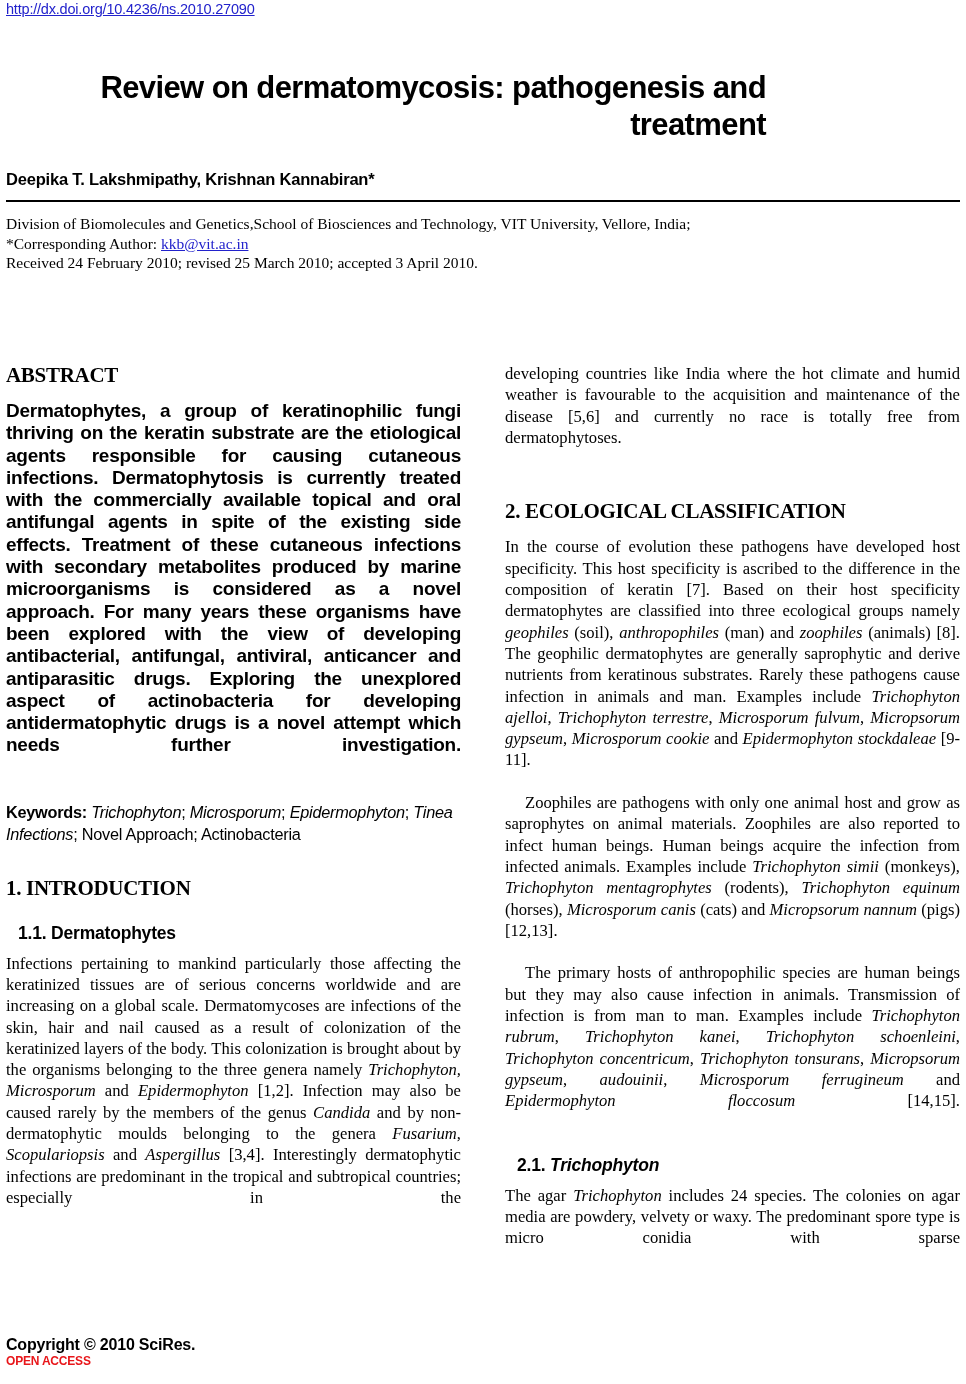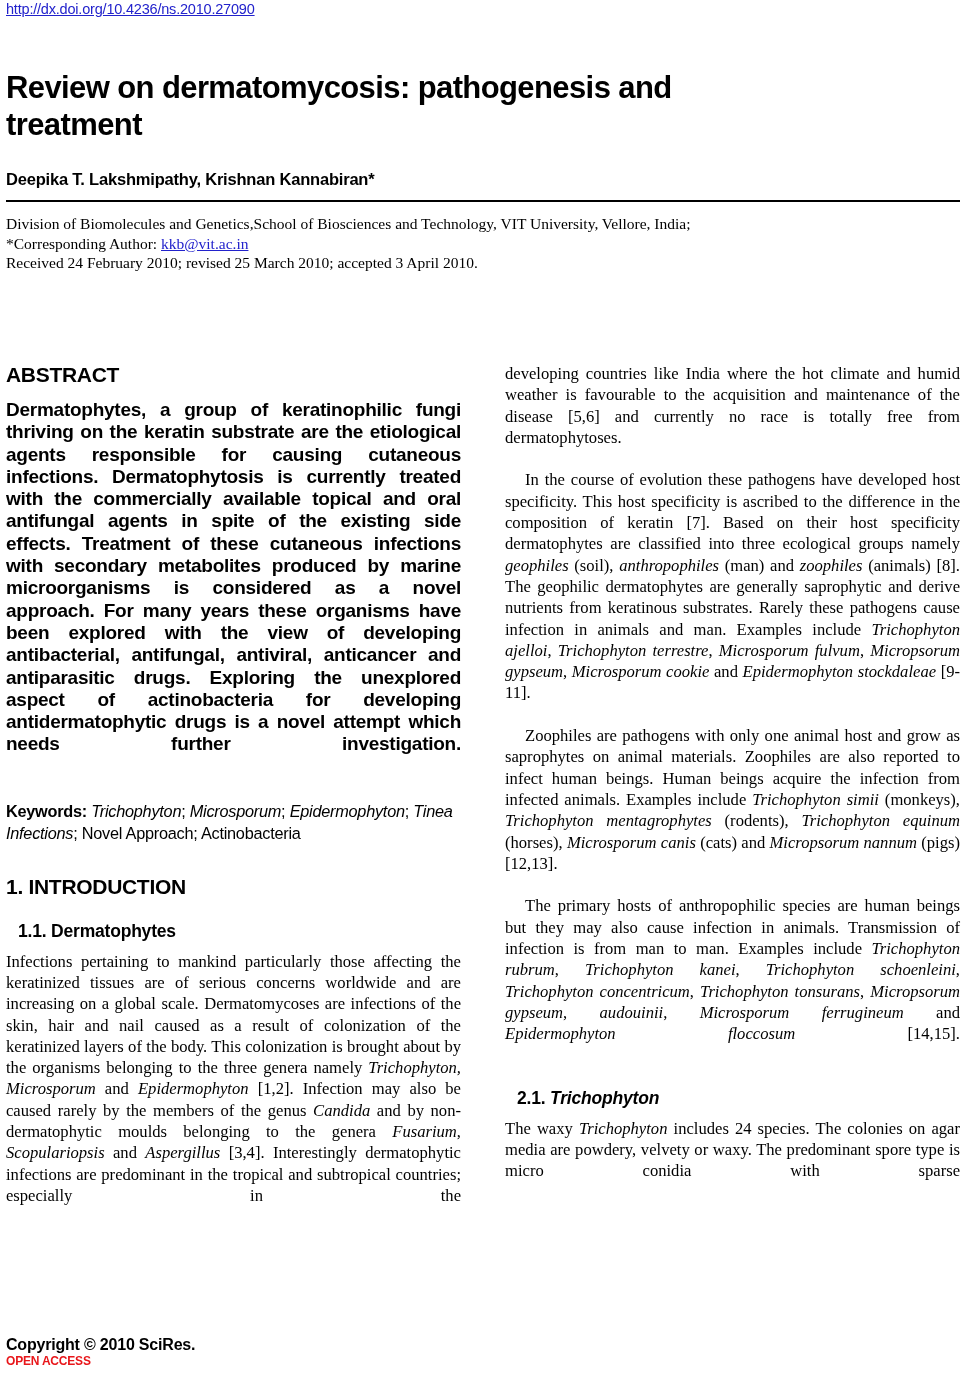--- a/index.html
+++ b/index.html
@@ -63,20 +63,21 @@
 
   
   .title {
     font-family: "Liberation Sans", sans-serif;
     font-weight: bold;
     font-size: 31px;
     line-height: 37px;
     letter-spacing: -0.6px;
     margin-top: 52px;
     width: 760px;
+    text-align: right;
   }
   .authors {
     font-family: "Liberation Sans", sans-serif;
     font-weight: bold;
     font-size: 16.5px;
     letter-spacing: -0.2px;
     margin-top: 27px;
   }
   .rule {
     border: 0;
@@ -110,21 +111,21 @@
     height: 965px;
     display: flex;
     justify-content: space-between;
   }
   .col {
     width: 455px;
   }
   .col-right { width: 455px; }
 
   h2.secnum {
-    font-family: Liberation Sans, sans-serif;
+    font-family: Liberation Serif, serif;
     font-weight: bold;
     font-size: 21px;
     letter-spacing: -0.3px;
     margin: 0 0 12px 0;
   }
   h2.secnum.spaced { margin-top: 30px; }
   h3.subsec {
     font-family: "Liberation Sans", sans-serif;
     font-weight: bold;
     font-size: 17.5px;
@@ -230,28 +231,29 @@
 
       <h2 class="secnum spaced">1. INTRODUCTION</h2>
       <h3 class="subsec">1.1. Dermatophytes</h3>
 
       <p class="body"><span>Infections pertaining to mankind particularly those affecting the keratinized tissues are of serious concerns worldwide and are increasing on a global scale. Dermatomycoses are infections of the skin, hair and nail caused as a result of colonization of the keratinized layers of the body. This colonization is brought about by the organisms belonging to the three genera namely </span><i>Trichophyton, Microsporum</i><span> and </span><i>Epidermophyton</i><span> [1,2]. Infection may also be caused rarely by the members of the genus </span><i>Candida</i><span> and by non-dermatophytic moulds belonging to the genera </span><i>Fusarium</i><span>, </span><i>Scopulariopsis</i><span> and </span><i>Aspergillus</i><span> [3,4]. Interestingly dermatophytic infections are predominant in the tropical and subtropical countries; especially in the</span></p>
     </div>
 
     <div class="col col-right">
       <p class="body"><span>developing countries like India where the hot climate and humid weather is favourable to the acquisition and maintenance of the disease [5,6] and currently no race is totally free from dermatophytoses.</span></p>
 
+      <h2 class="secnum spaced">2. ECOLOGICAL CLASSIFICATION</h2>
 
       <p class="body"><span>In the course of evolution these pathogens have developed host specificity. This host specificity is ascribed to the difference in the composition of keratin [7]. Based on their host specificity dermatophytes are classified into three ecological groups namely </span><i>geophiles</i><span> (soil), </span><i>anthropophiles</i><span> (man) and </span><i>zoophiles</i><span> (animals) [8]. The geophilic dermatophytes are generally saprophytic and derive nutrients from keratinous substrates. Rarely these pathogens cause infection in animals and man. Examples include </span><i>Trichophyton ajelloi</i><span>, </span><i>Trichophyton terrestre</i><span>, </span><i>Microsporum fulvum</i><span>, </span><i>Micropsorum gypseum</i><span>, </span><i>Microsporum cookie</i><span> and </span><i>Epidermophyton stockdaleae</i><span> [9-11].</span></p>
       <p class="body"><span>Zoophiles are pathogens with only one animal host and grow as saprophytes on animal materials. Zoophiles are also reported to infect human beings. Human beings acquire the infection from infected animals. Examples include </span><i>Trichophyton simii</i><span> (monkeys), </span><i>Trichophyton mentagrophytes</i><span> (rodents), </span><i>Trichophyton equinum</i><span> (horses), </span><i>Microsporum canis</i><span> (cats) and </span><i>Micropsorum nannum</i><span> (pigs) [12,13].</span></p>
       <p class="body"><span>The primary hosts of anthropophilic species are human beings but they may also cause infection in animals. Transmission of infection is from man to man. Examples include </span><i>Trichophyton rubrum</i><span>, </span><i>Trichophyton kanei</i><span>, </span><i>Trichophyton schoenleini</i><span>, </span><i>Trichophyton concentricum</i><span>, </span><i>Trichophyton tonsurans</i><span>, </span><i>Micropsorum gypseum</i><span>, </span><i>audouinii</i><span>, </span><i>Microsporum ferrugineum</i><span> and </span><i>Epidermophyton floccosum</i><span> [14,15].</span></p>
 
       <h3 class="subsec"><span>2.1. </span><em>Trichophyton</em></h3>
 
-      <p class="body"><span>The waxy </span><i>Trichophyton</i><span> includes 24 species. The colonies on agar media are powdery, velvety or waxy. The predominant spore type is micro conidia with sparse</span></p>
+      <p class="body"><span>The agar </span><i>Trichophyton</i><span> includes 24 species. The colonies on agar media are powdery, velvety or waxy. The predominant spore type is micro conidia with sparse</span></p>
     </div>
   </div>
 
   <div class="footer">
     <div class="copyright">Copyright © 2010 SciRes.</div>
     <div class="openaccess">OPEN ACCESS</div>
   </div>
 </div>
 
 </body></html>

